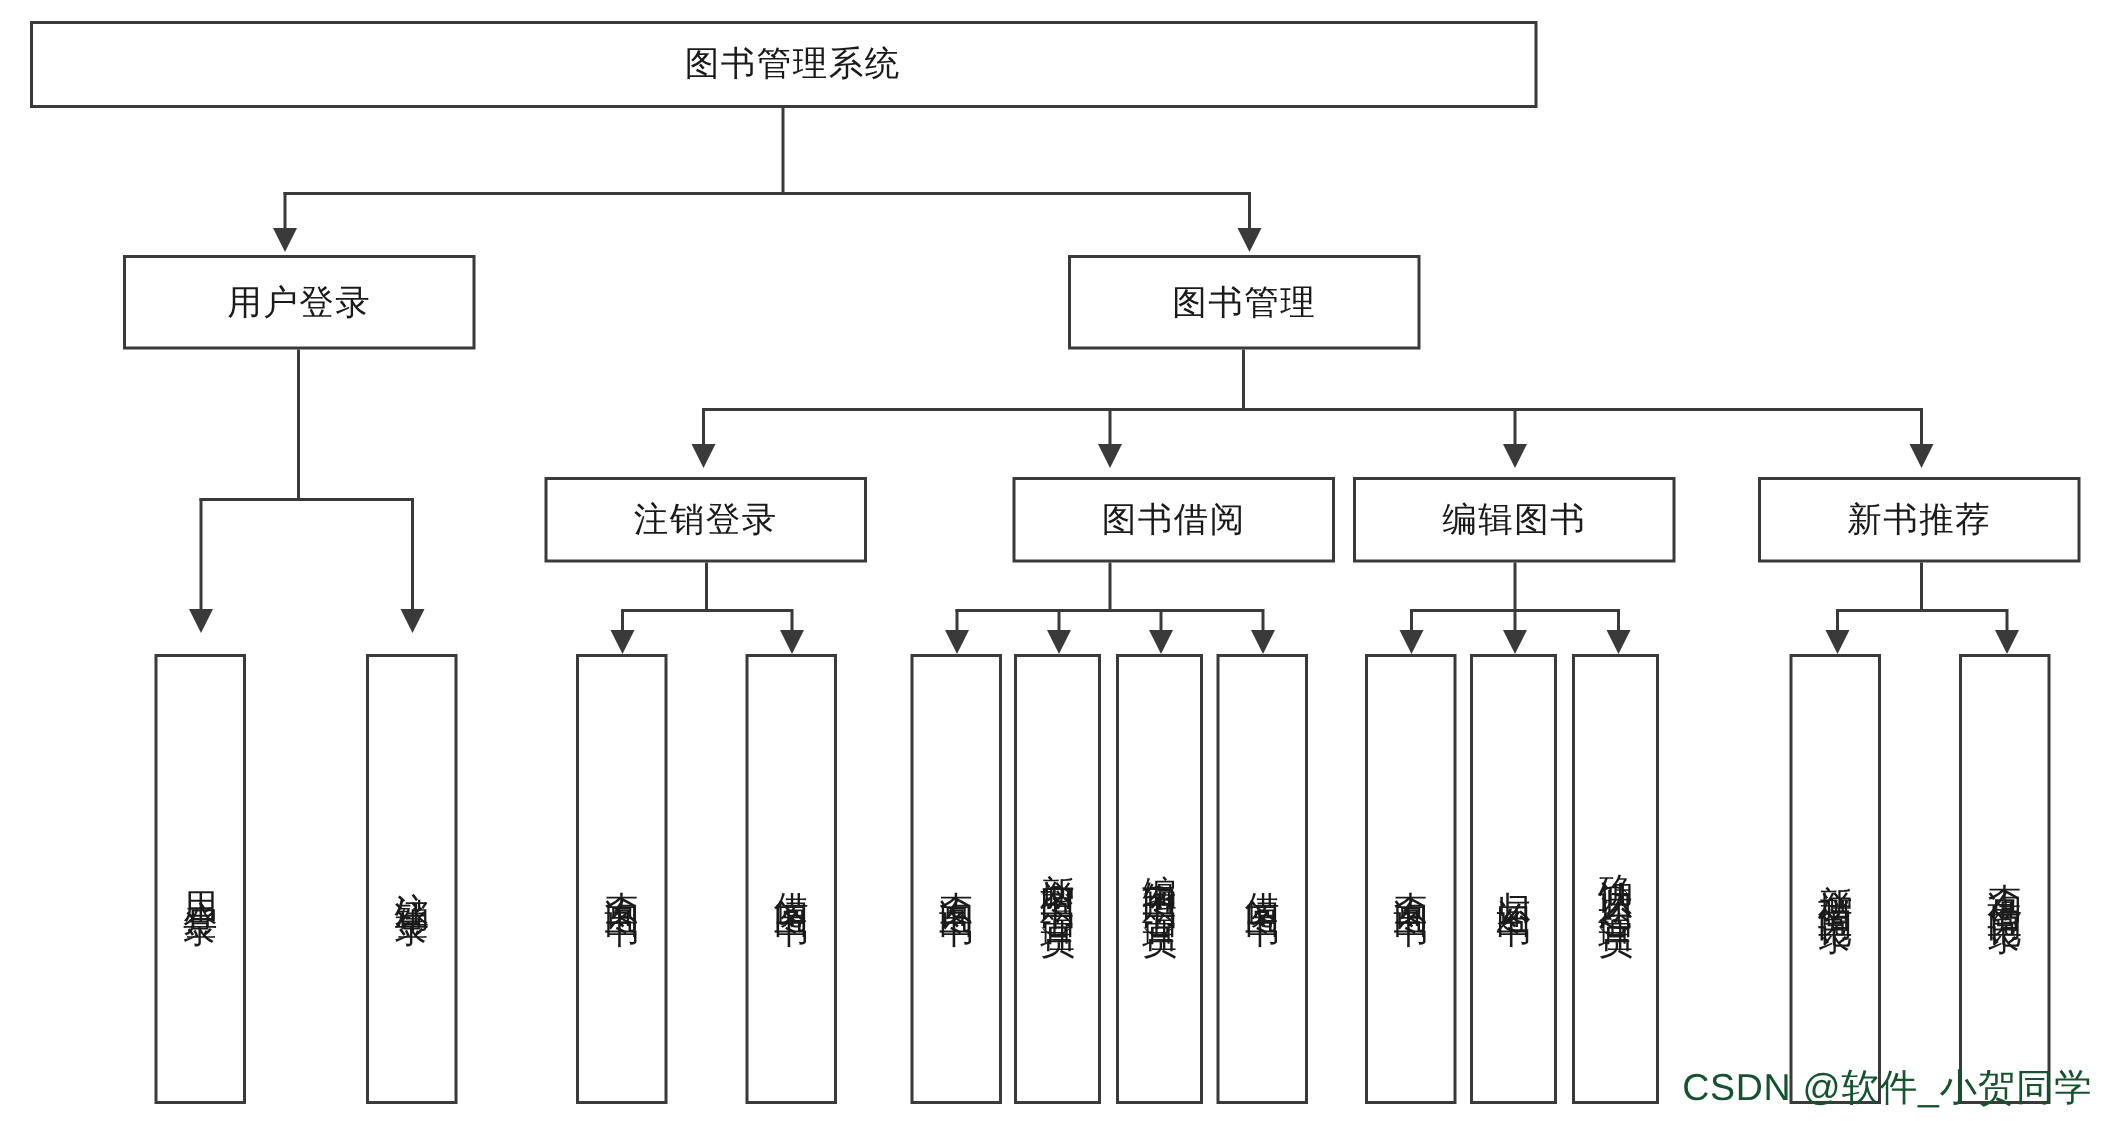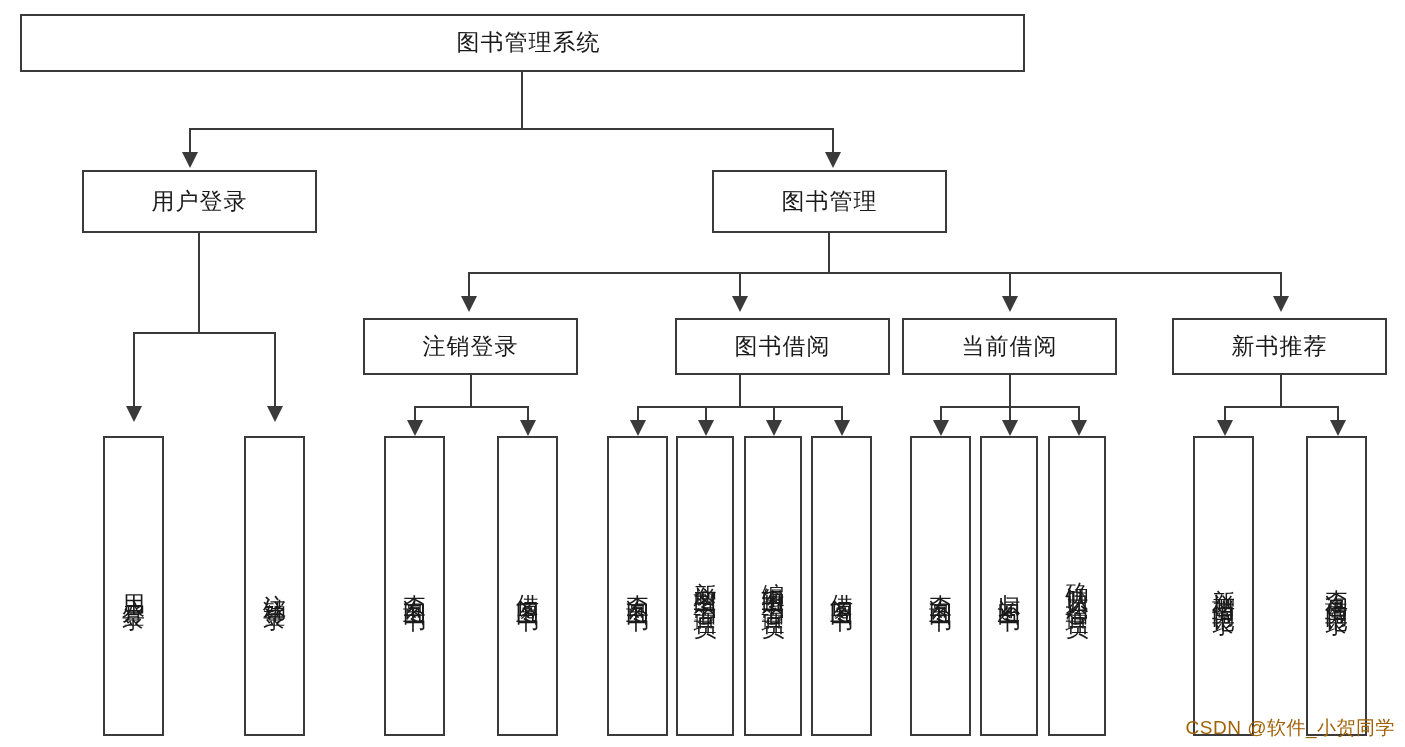--- a/index.html
+++ b/index.html
@@ -67,22 +67,22 @@
     width: 0;
     height: 0;
     border-left: 8px solid transparent;
     border-right: 8px solid transparent;
     border-top: 16px solid #3a3a3a;
   }
   .watermark {
     position: absolute;
     right: 10px;
     bottom: 6px;
-    font-size: 19px;
-    color: #a16207;
+    font-size: 25px;
+    color: #14532d;
     white-space: nowrap;
     letter-spacing: 0.5px;
   }
 </style>
 </head>
 <body>
 
 <div id="canvas">
 
   <div class="node horiz root" style="left:20px; top:14px; width:1005px; height:58px;padding-left:12px;">
@@ -124,21 +124,21 @@
   <div class="line v" style="left:1280px; top:272px; height:26px;"></div>
   <div class="arrow" style="left:1273px; top:296px;"></div>
 
   <div class="node horiz" style="left:363px; top:318px; width:215px; height:57px;">
     <span class="label">注销登录</span>
   </div>
   <div class="node horiz" style="left:632px; top:318px; width:215px; height:57px;margin-left:43px;">
     <span class="label">图书借阅</span>
   </div>
   <div class="node horiz" style="left:902px; top:318px; width:215px; height:57px;">
-    <span class="label">当前借阅</span>
+    <span class="label">编辑图书</span>
   </div>
   <div class="node horiz" style="left:1172px; top:318px; width:215px; height:57px;">
     <span class="label">新书推荐</span>
   </div>
 
   <div class="line v" style="left:470px; top:375px; height:32px;"></div>
   <div class="line h" style="left:414px; top:406px; width:114px;"></div>
   <div class="line v" style="left:414px; top:406px; height:16px;"></div>
   <div class="arrow" style="left:407px; top:420px;"></div>
   <div class="line v" style="left:527px; top:406px; height:16px;"></div>

